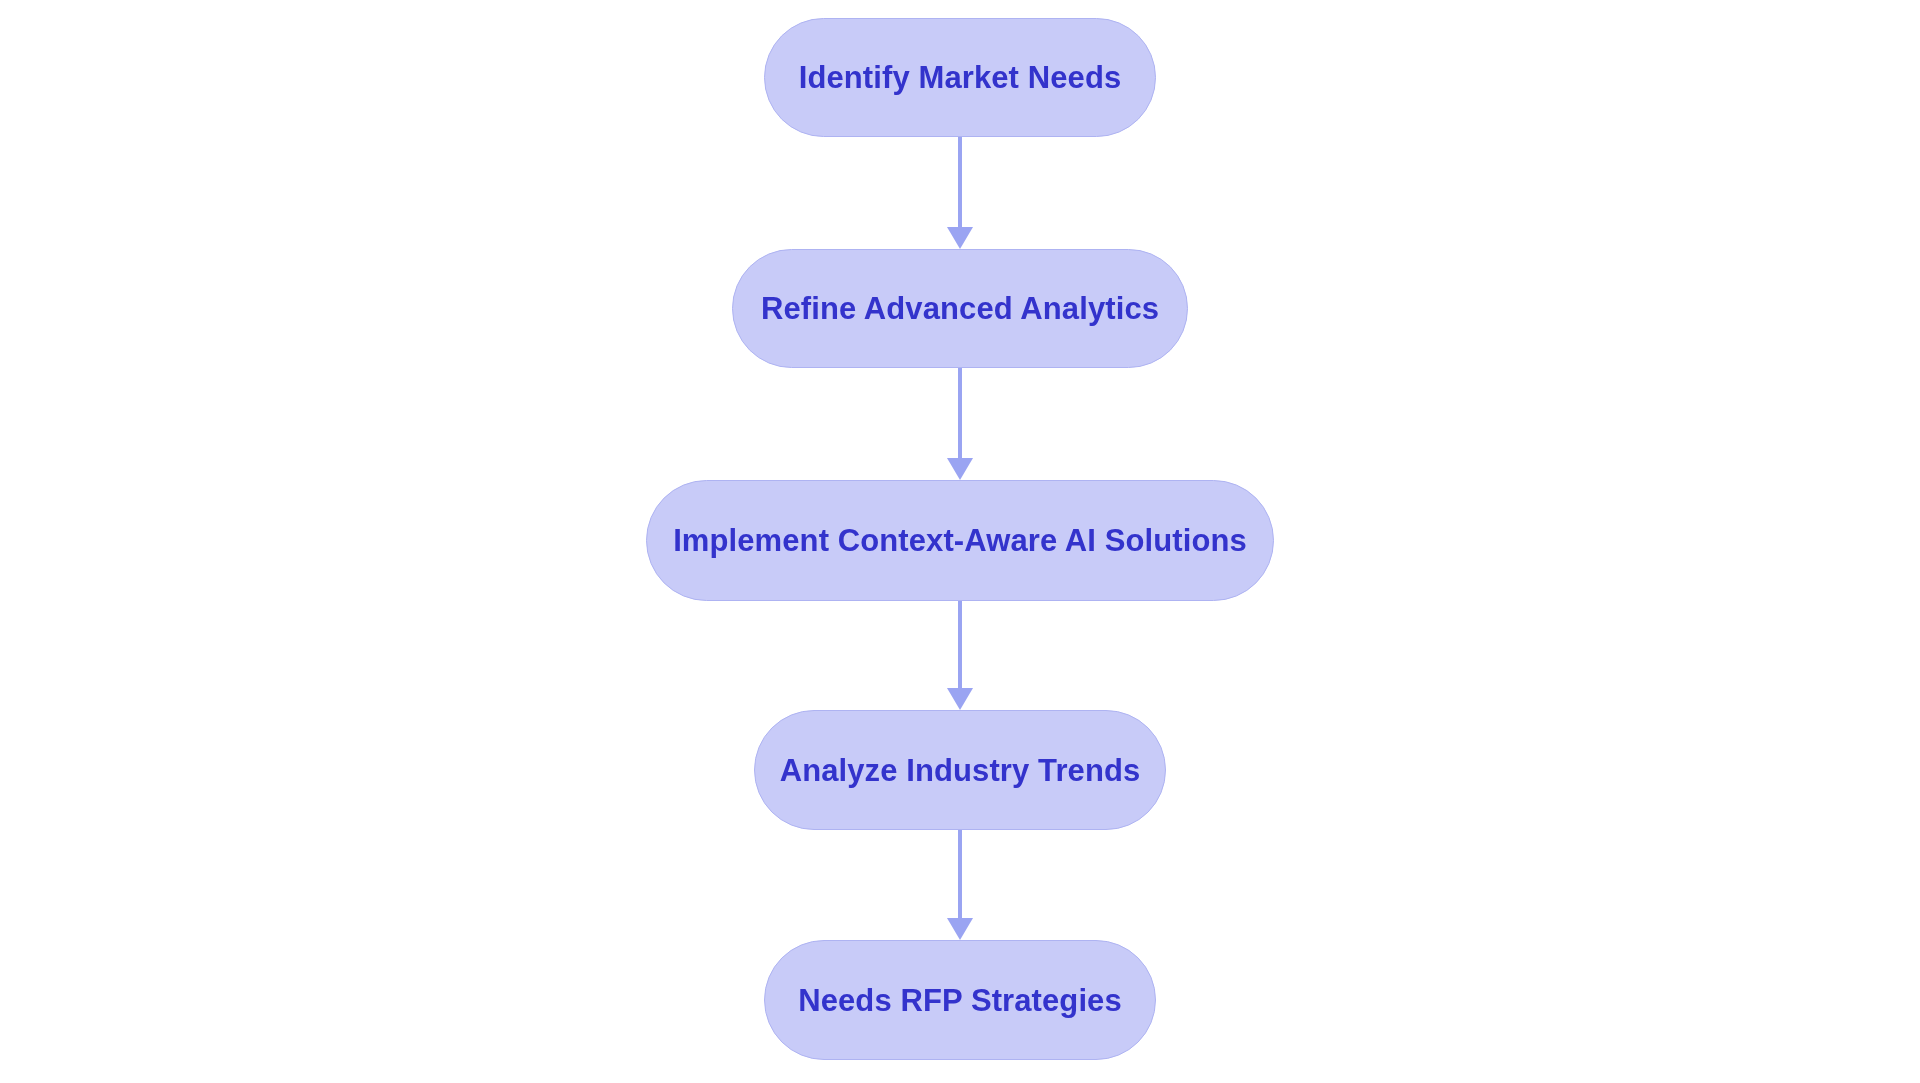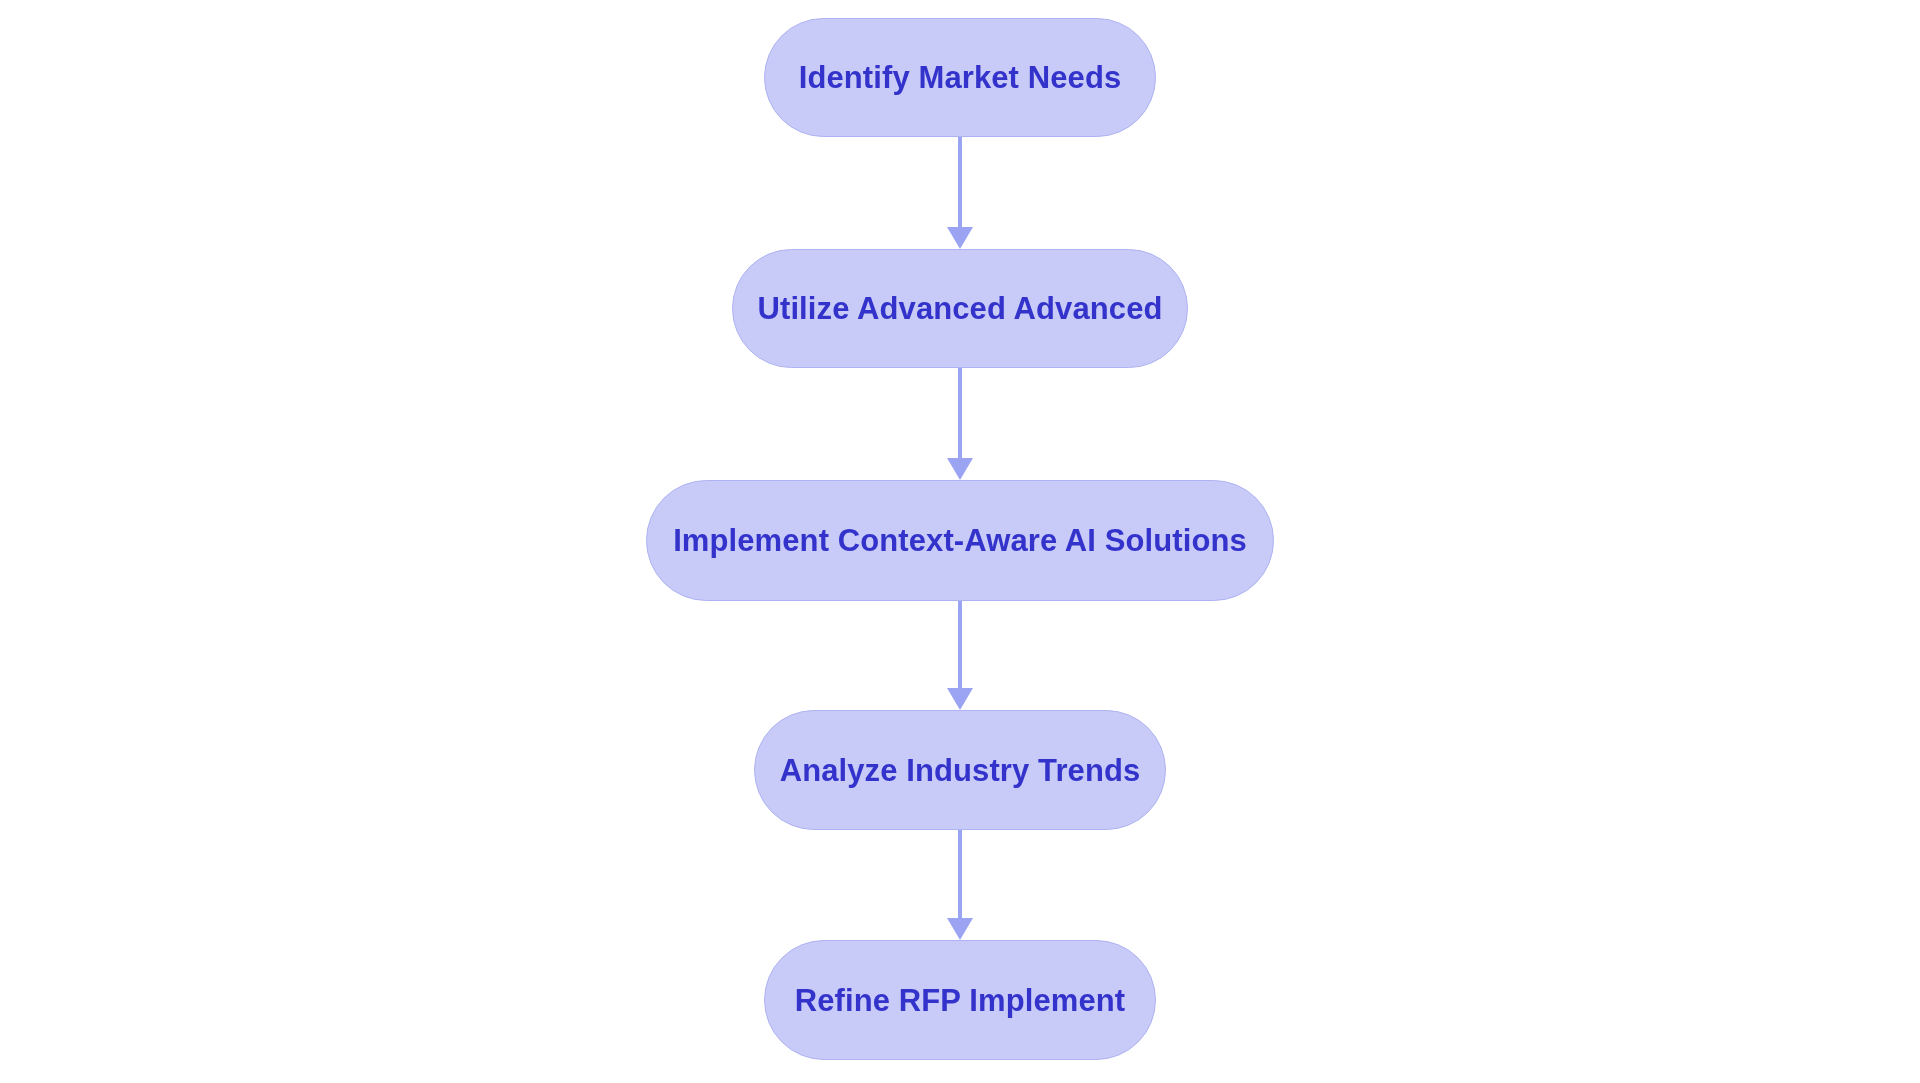--- a/index.html
+++ b/index.html
@@ -104,21 +104,21 @@
     <div class="node node-1">
       <span class="node-label">Identify Market Needs</span>
     </div>
 
     <div class="connector connector-1">
       <div class="connector-line"></div>
       <div class="connector-arrowhead"></div>
     </div>
 
     <div class="node node-2">
-      <span class="node-label">Utilize Advanced Advanced</span>
+      <span class="node-label">Refine Advanced Analytics</span>
     </div>
 
     <div class="connector connector-2">
       <div class="connector-line"></div>
       <div class="connector-arrowhead"></div>
     </div>
 
     <div class="node node-3">
       <span class="node-label">Implement Context-Aware AI Solutions</span>
     </div>
@@ -131,17 +131,17 @@
     <div class="node node-4">
       <span class="node-label">Analyze Industry Trends</span>
     </div>
 
     <div class="connector connector-4">
       <div class="connector-line"></div>
       <div class="connector-arrowhead"></div>
     </div>
 
     <div class="node node-5">
-      <span class="node-label">Refine RFP Implement</span>
+      <span class="node-label">Needs RFP Strategies</span>
     </div>
 
   </div>
 </div>
 
 </body></html>

